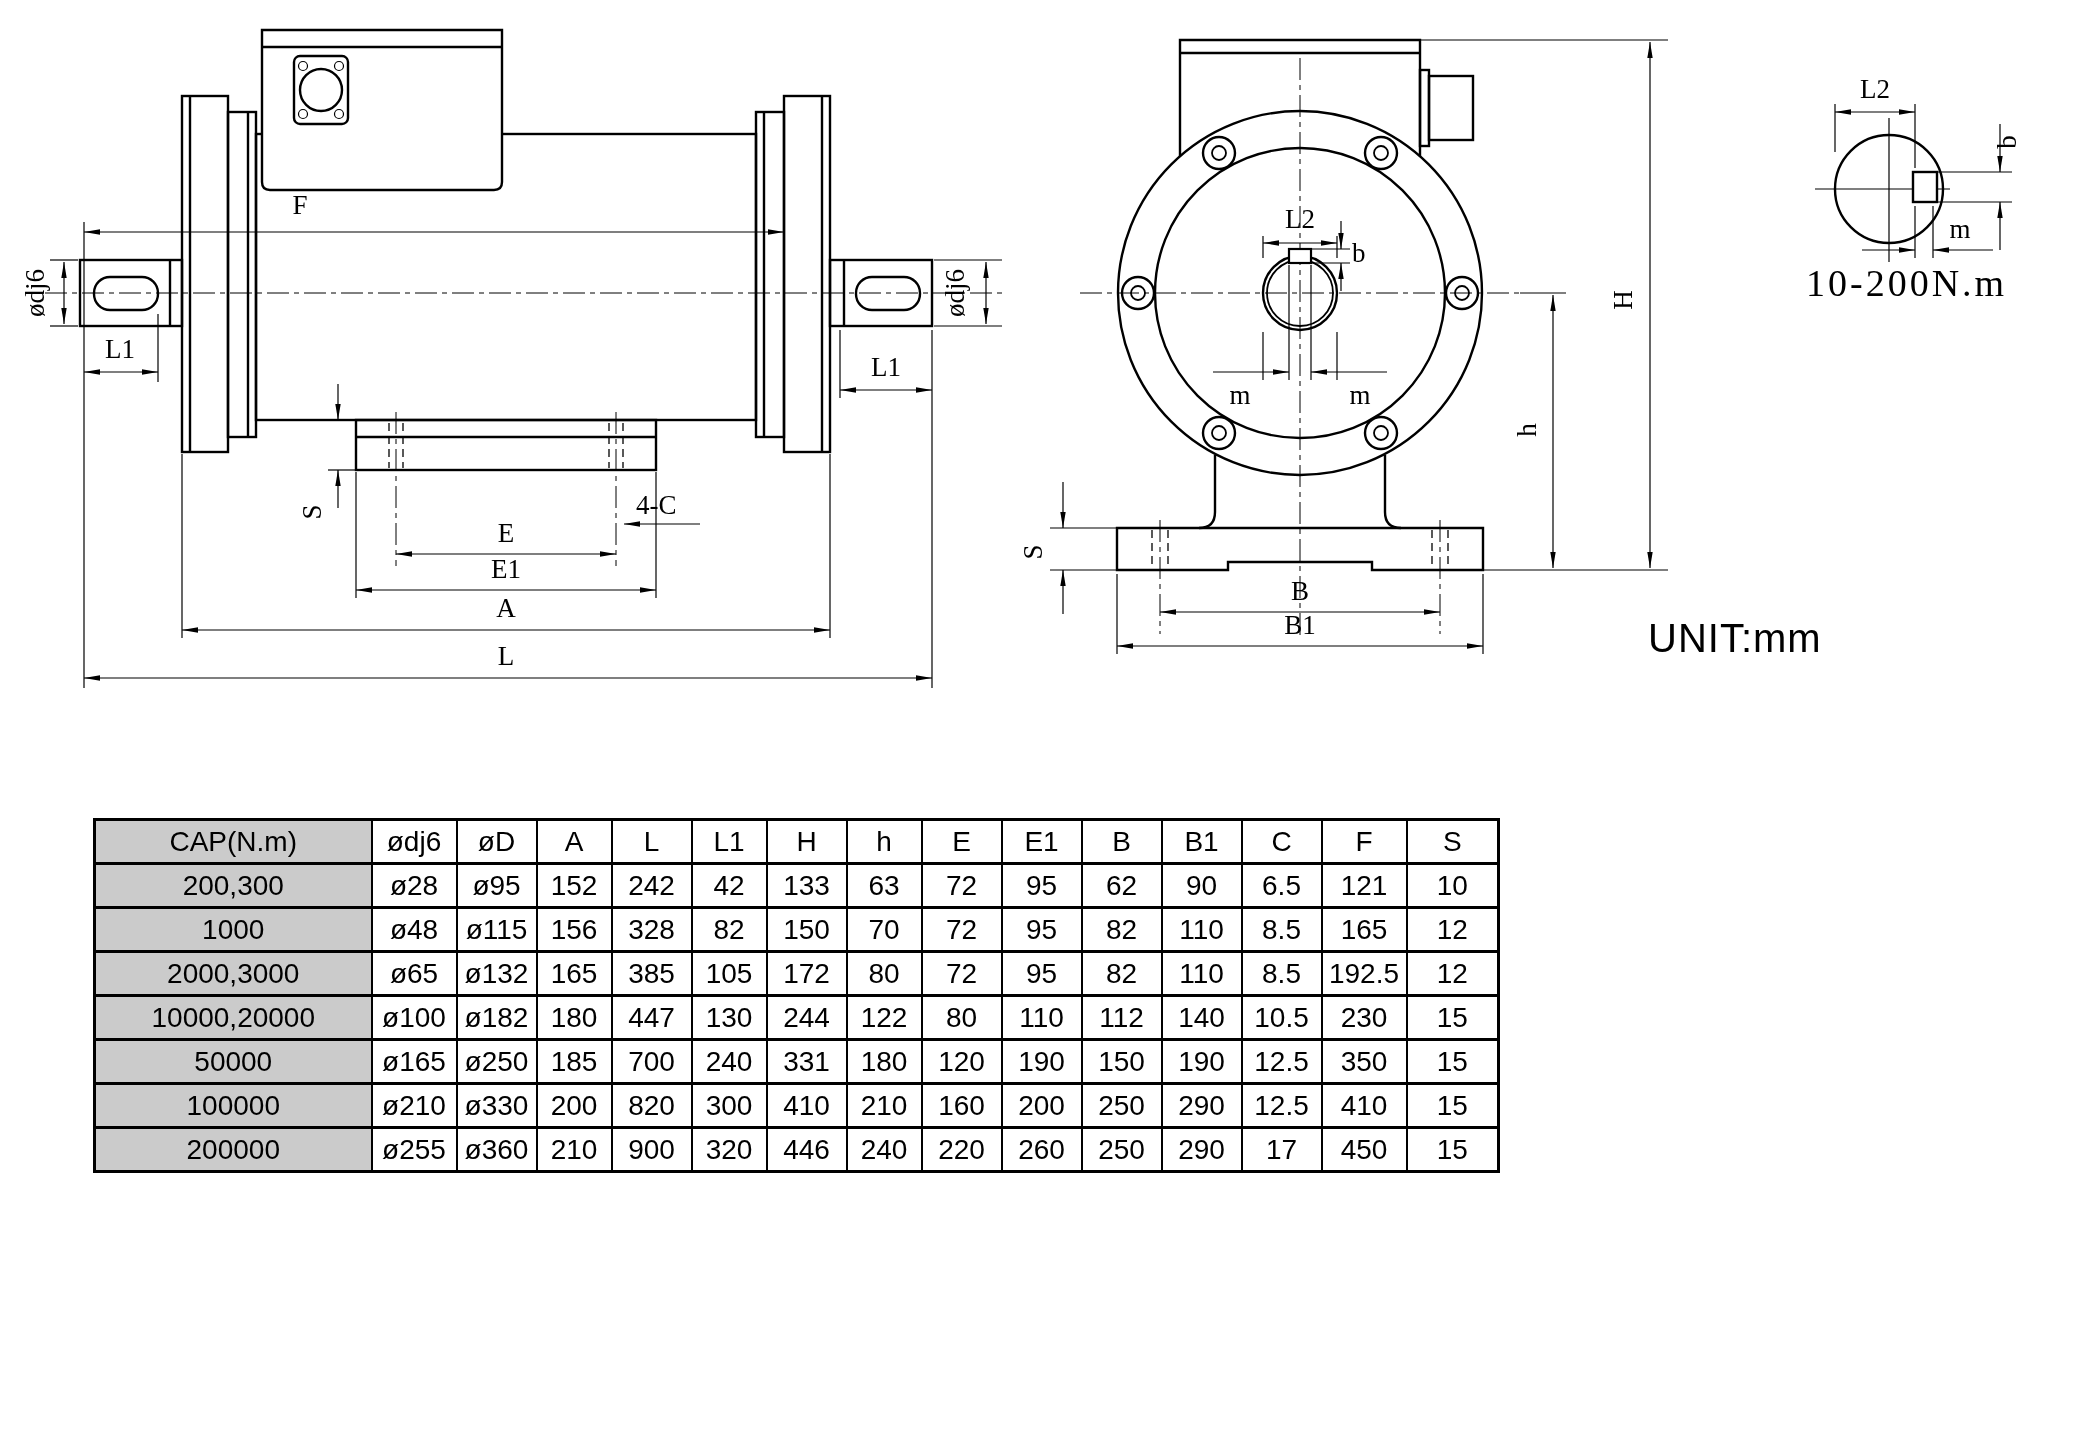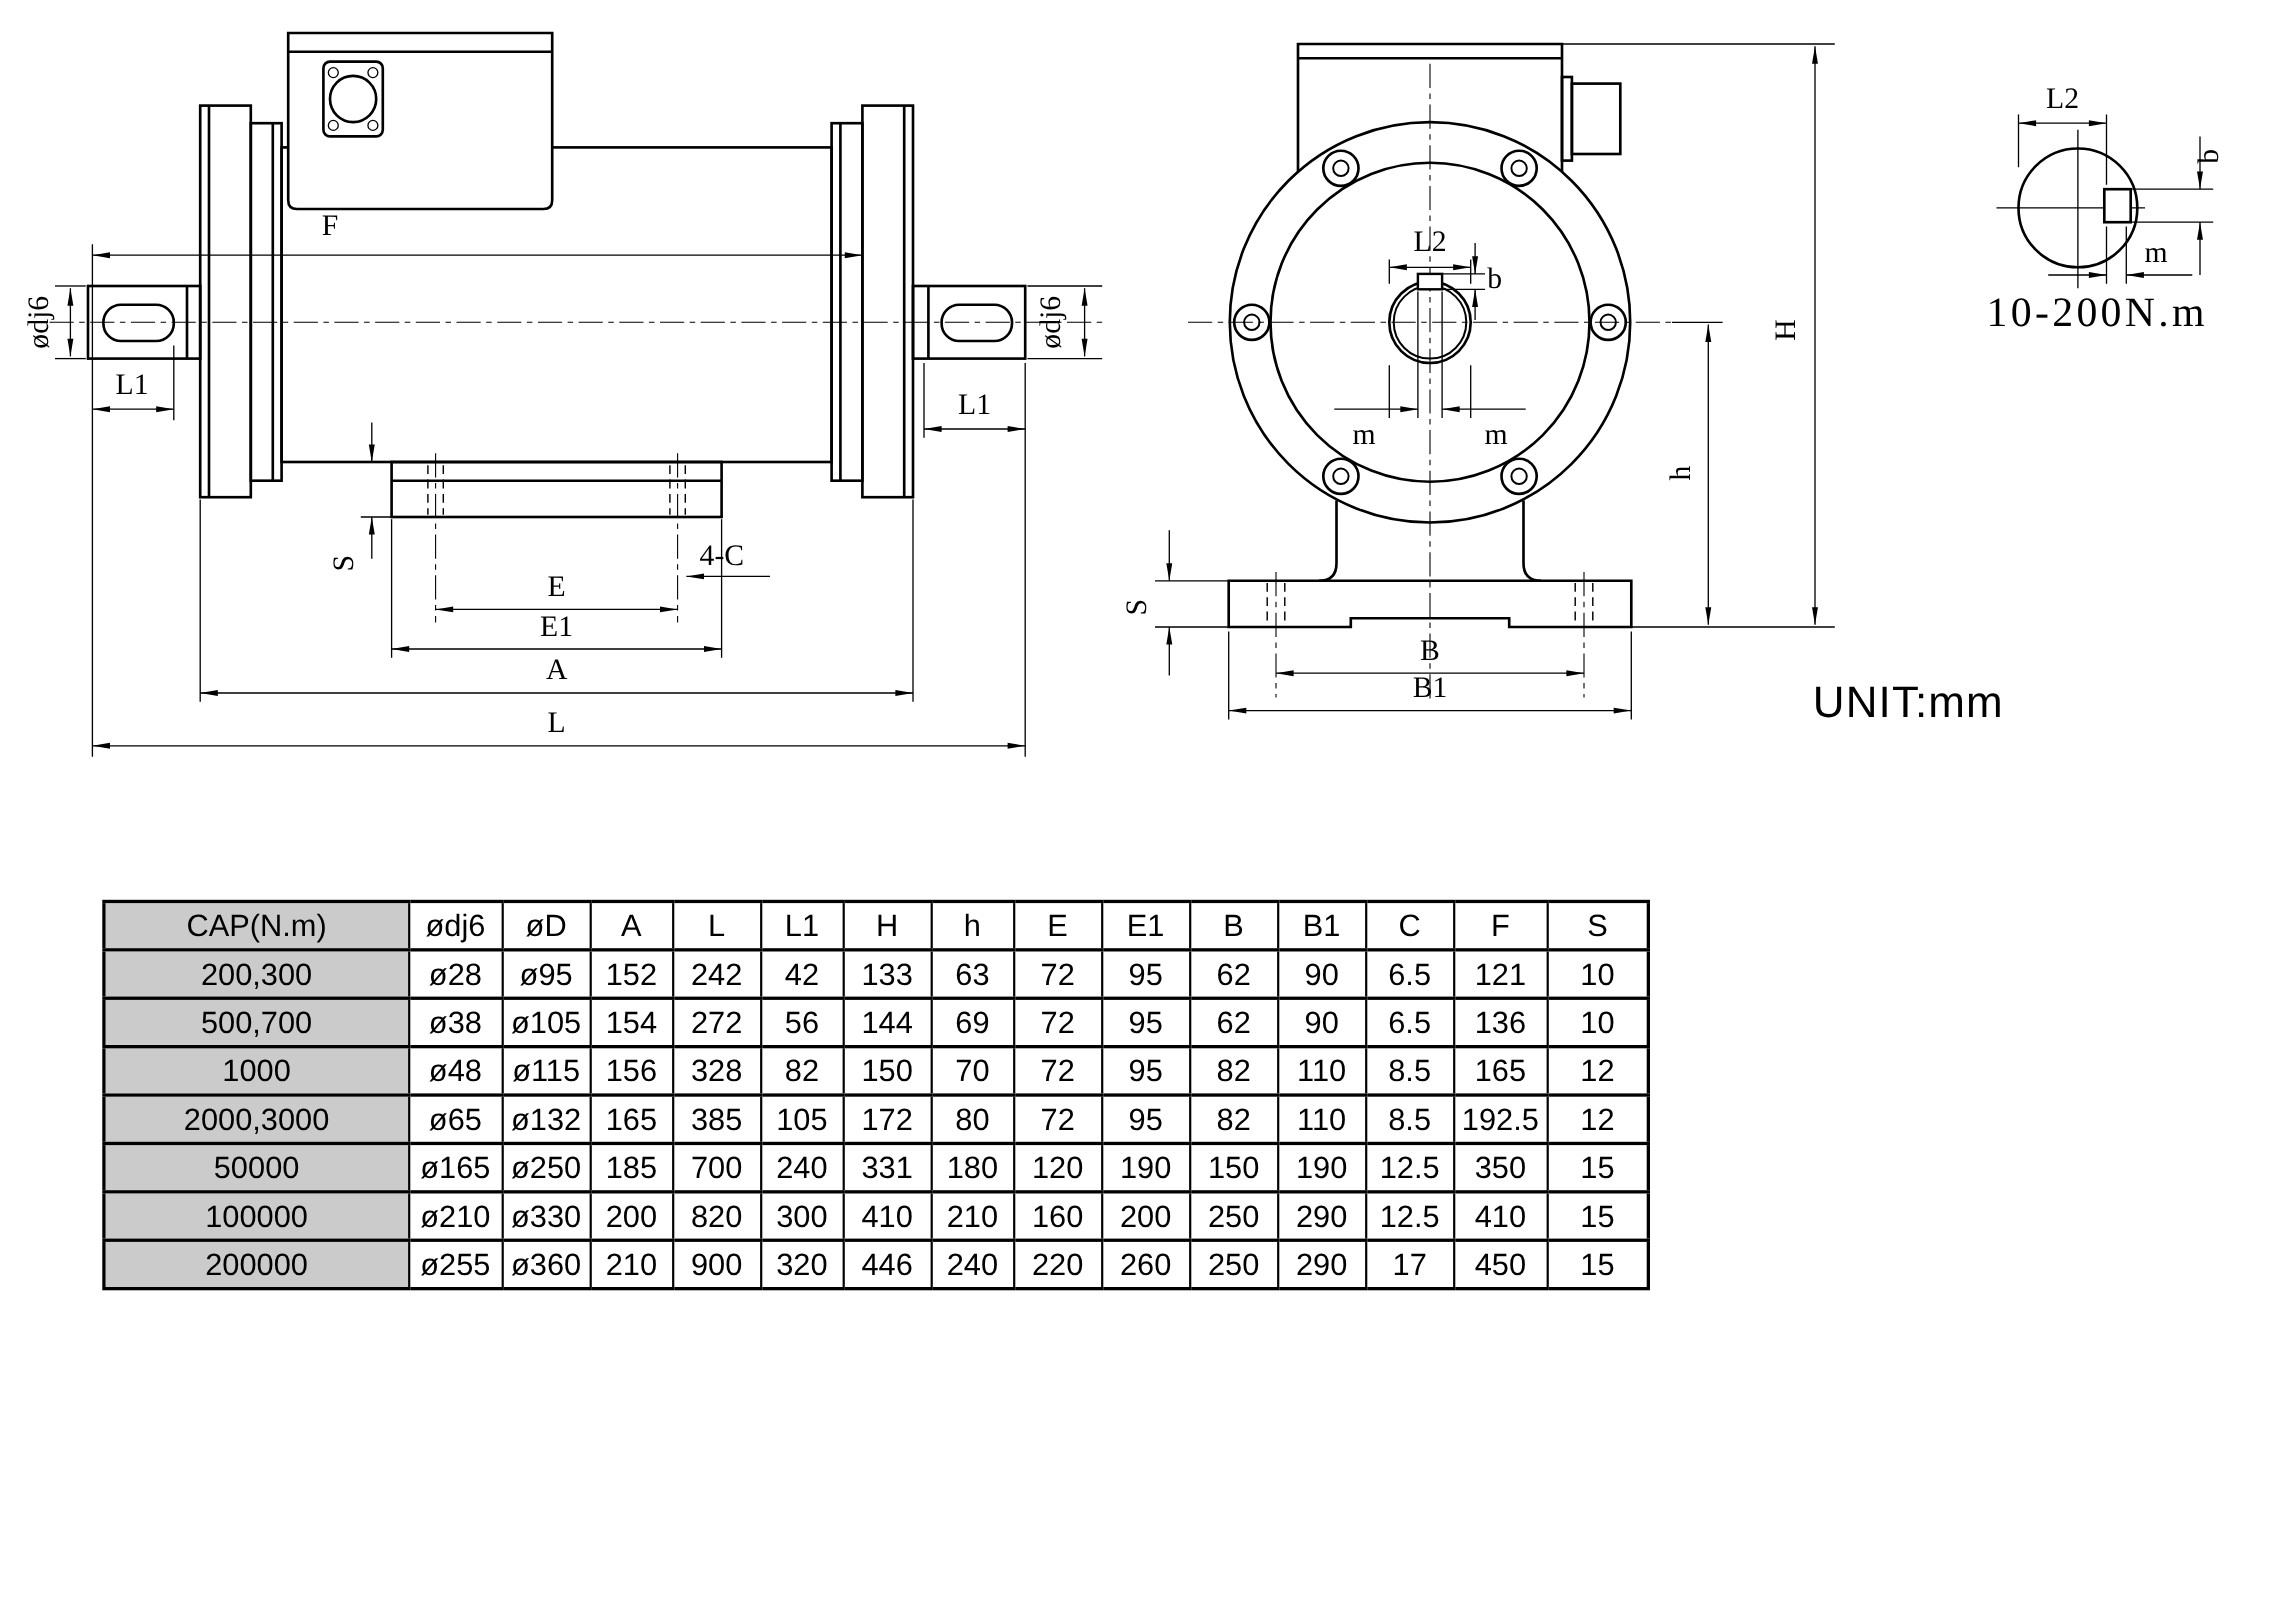--- a/index.html
+++ b/index.html
@@ -295,37 +295,20 @@
             <td>63</td>
             <td>72</td>
             <td>95</td>
             <td>62</td>
             <td>90</td>
             <td>6.5</td>
             <td>121</td>
             <td>10</td>
           </tr>
           <tr>
-            <td class="first">500,700</td>
-            <td>ø38</td>
-            <td>ø105</td>
-            <td>154</td>
-            <td>272</td>
-            <td>56</td>
-            <td>144</td>
-            <td>69</td>
-            <td>72</td>
-            <td>95</td>
-            <td>62</td>
-            <td>90</td>
-            <td>6.5</td>
-            <td>136</td>
-            <td>10</td>
-          </tr>
-          <tr>
             <td class="first">1000</td>
             <td>ø48</td>
             <td>ø115</td>
             <td>156</td>
             <td>328</td>
             <td>82</td>
             <td>150</td>
             <td>70</td>
             <td>72</td>
             <td>95</td>
@@ -346,20 +329,37 @@
             <td>80</td>
             <td>72</td>
             <td>95</td>
             <td>82</td>
             <td>110</td>
             <td>8.5</td>
             <td>192.5</td>
             <td>12</td>
           </tr>
           <tr>
+            <td class="first">10000,20000</td>
+            <td>ø100</td>
+            <td>ø182</td>
+            <td>180</td>
+            <td>447</td>
+            <td>130</td>
+            <td>244</td>
+            <td>122</td>
+            <td>80</td>
+            <td>110</td>
+            <td>112</td>
+            <td>140</td>
+            <td>10.5</td>
+            <td>230</td>
+            <td>15</td>
+          </tr>
+          <tr>
             <td class="first">50000</td>
             <td>ø165</td>
             <td>ø250</td>
             <td>185</td>
             <td>700</td>
             <td>240</td>
             <td>331</td>
             <td>180</td>
             <td>120</td>
             <td>190</td>

